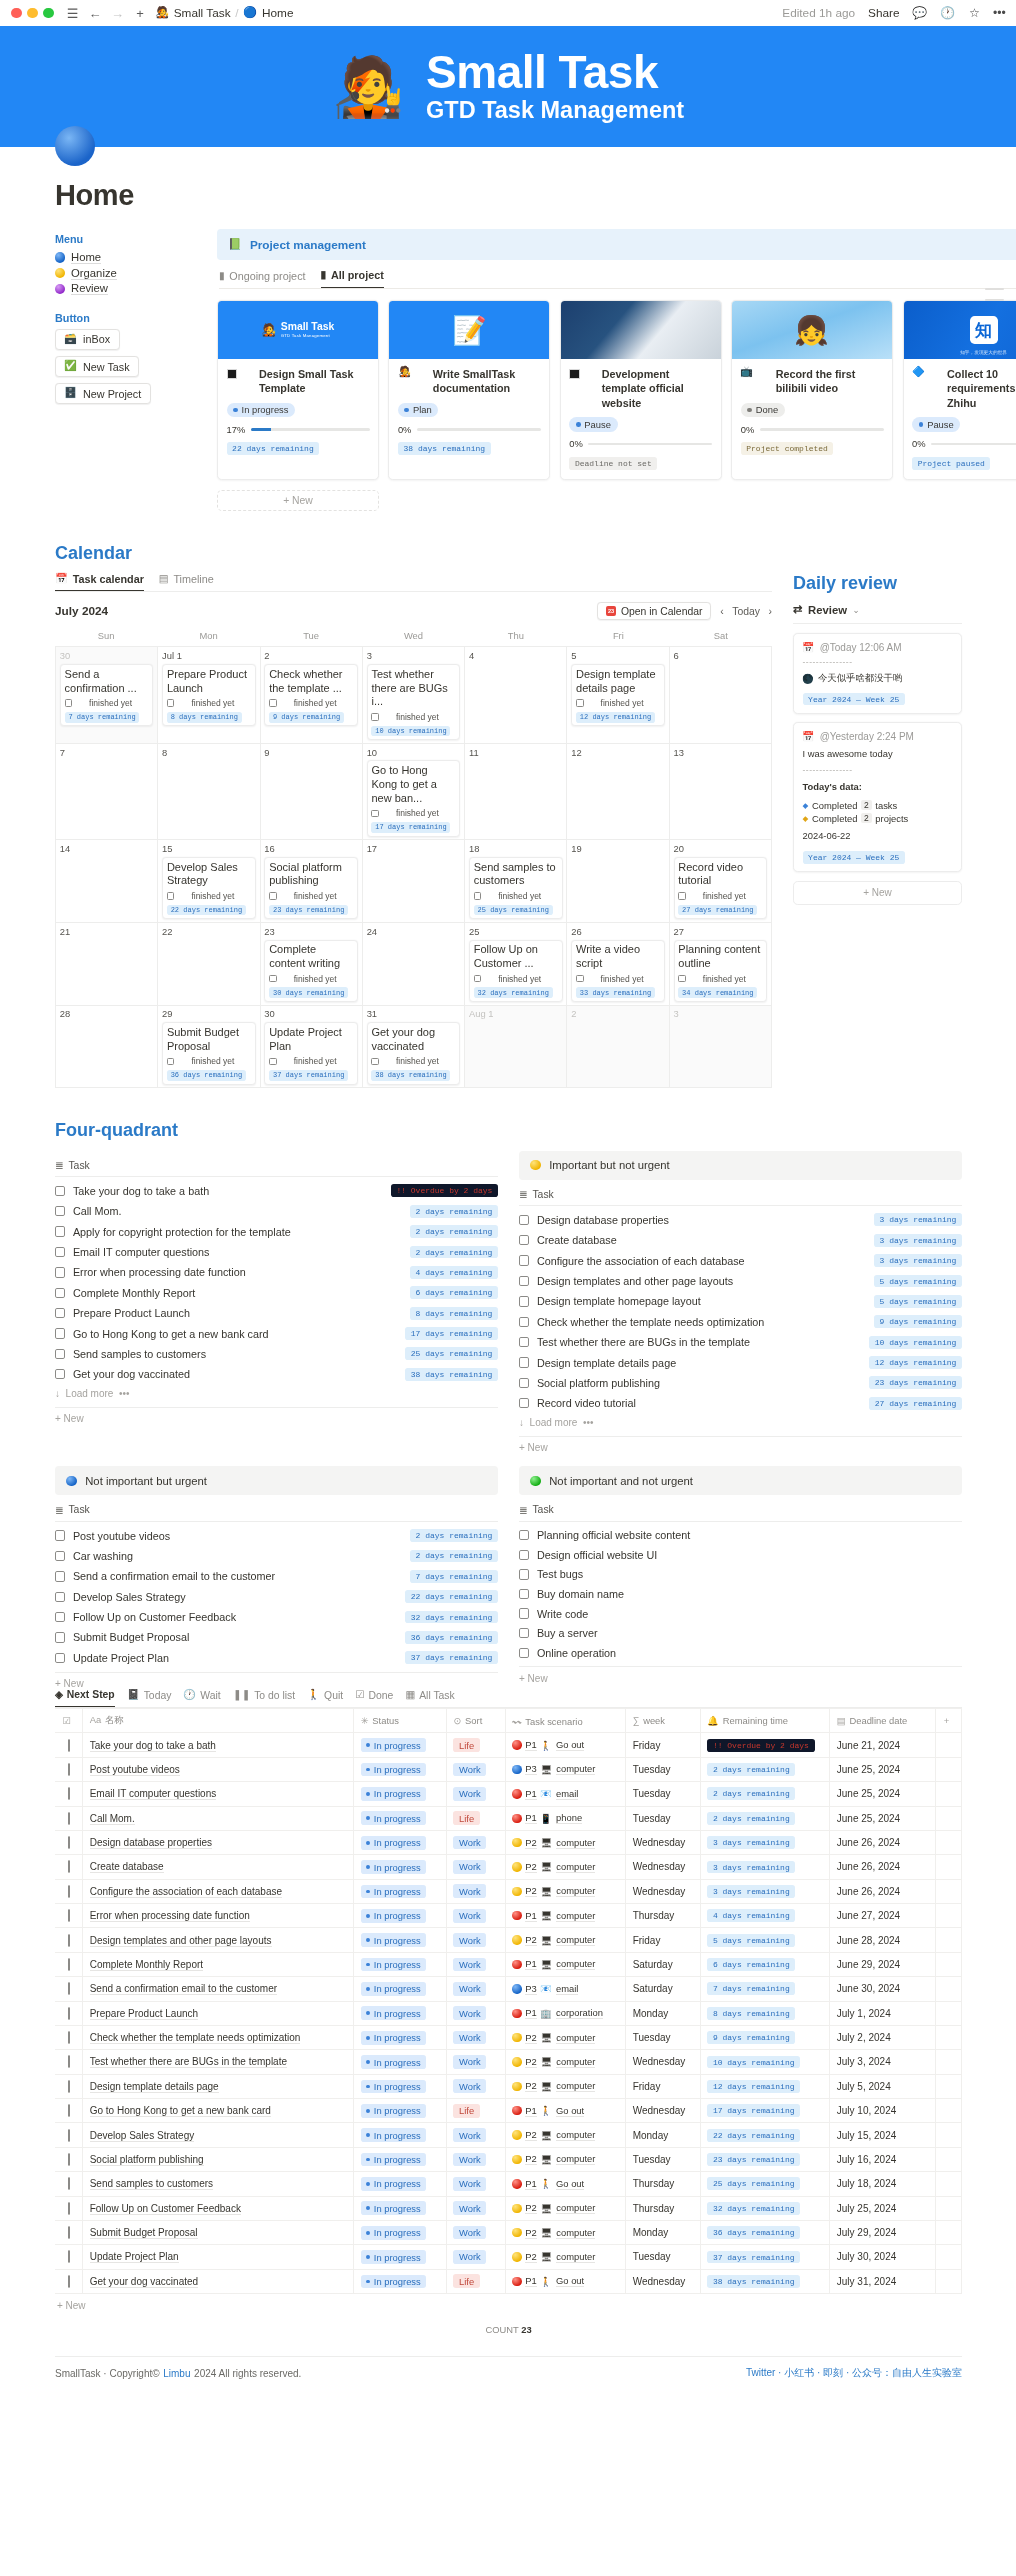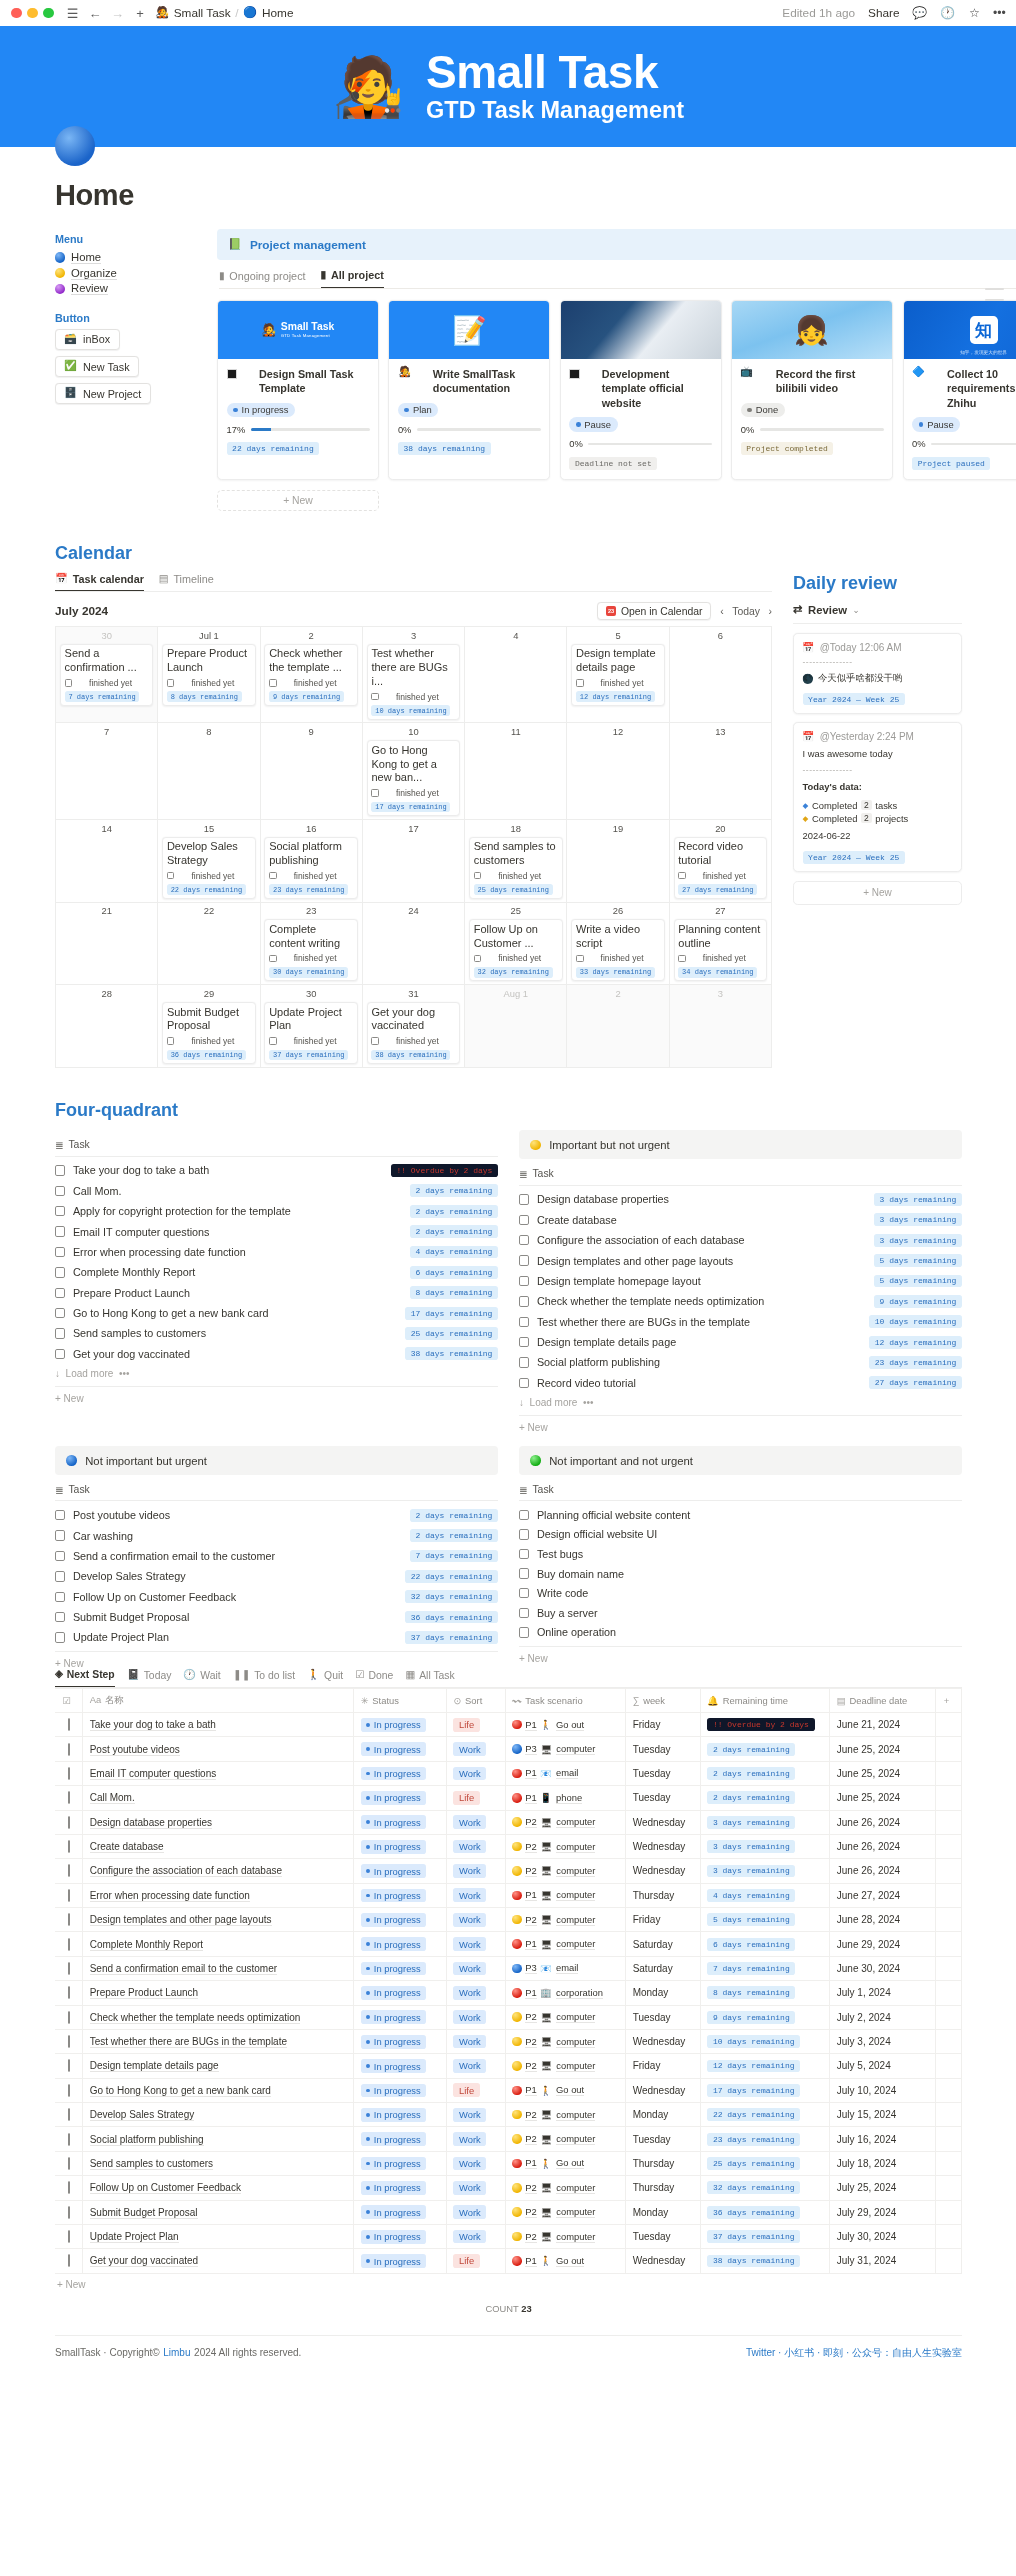--- a/index.html
+++ b/index.html
@@ -117,21 +117,21 @@
      display:flex;align-items:center;justify-content:center;font-weight:bold;}
   .nav{ display:flex;align-items:center;gap:8.5px;font-size:10.4px;color:#5d5b57;}
   .dowrow{ display:grid; grid-template-columns:repeat(7,1fr); }
   .dow{ text-align:center; color:#9b9a97; font-size:9.4px; padding:3.8px 0 5.6px;}
   .grid{ display:grid; grid-template-columns:repeat(7,1fr); border-top:0.9px solid #ededec;
      border-left:0.9px solid #ededec;}
   .cell{ border-right:0.9px solid #ededec; border-bottom:0.9px solid #ededec; min-height:53px; padding:2.8px 3.8px;
      position:relative;}
   .cell.out{ background:#fafafa;}
   .cell.out .dn{ color:#c4c3c0;}
-  .dn{ text-align:center; font-size:9.4px; color:#55534e; margin-bottom:2.8px;}
+  .dn{ text-align:left; font-size:9.4px; color:#55534e; margin-bottom:2.8px;}
   .ev{ border:0.9px solid #ececec; border-radius:3.8px; padding:2.8px 3.8px; background:#fff;
      box-shadow:0 0.9px 1.9px rgba(15,15,15,.06); }
   .ev .et{ font-size:11px; line-height:1.25; }
   .ev .ck{ display:flex;align-items:center;gap:17px; font-size:8.5px; color:#55534e; margin-top:2.8px;}
   .cbox{ width:7.5px;height:7.5px;border:0.9px solid #8b8a87;border-radius:1.4px; flex:none;}
   .ev .pill{ margin-top:2.8px; font-size:7px; padding:1.4px 3.8px;}
 
   
   .dr{ width:169px; flex:none;}
   .dr .sel{ display:flex;align-items:center;gap:5.6px;font-size:11.3px;font-weight:bold;padding-bottom:6.6px;
@@ -412,20 +412,29 @@
             <span class="oc-ic">23</span>
             <span>Open in Calendar</span>
           </div>
           <div class="nav">
             <span>‹</span>
             <span>Today</span>
             <span>›</span>
           </div>
         </div>
       </div>
+      <div class="dowrow" id="cal-dow">
+          <div class="dow">Sun</div>
+          <div class="dow">Mon</div>
+          <div class="dow">Tue</div>
+          <div class="dow">Wed</div>
+          <div class="dow">Thu</div>
+          <div class="dow">Fri</div>
+          <div class="dow">Sat</div>
+        </div>
       <div class="grid" id="cal-grid">
           <div class="cell out">
             <div class="dn">30</div>
             <div class="ev"><div class="et">Send a confirmation ...</div><div class="ck">
                 <span class="cbox"></span>
                 <span>finished yet</span>
               </div><div class="pill info">7 days remaining</div></div>
           </div>
           <div class="cell">
             <div class="dn">Jul 1</div>

